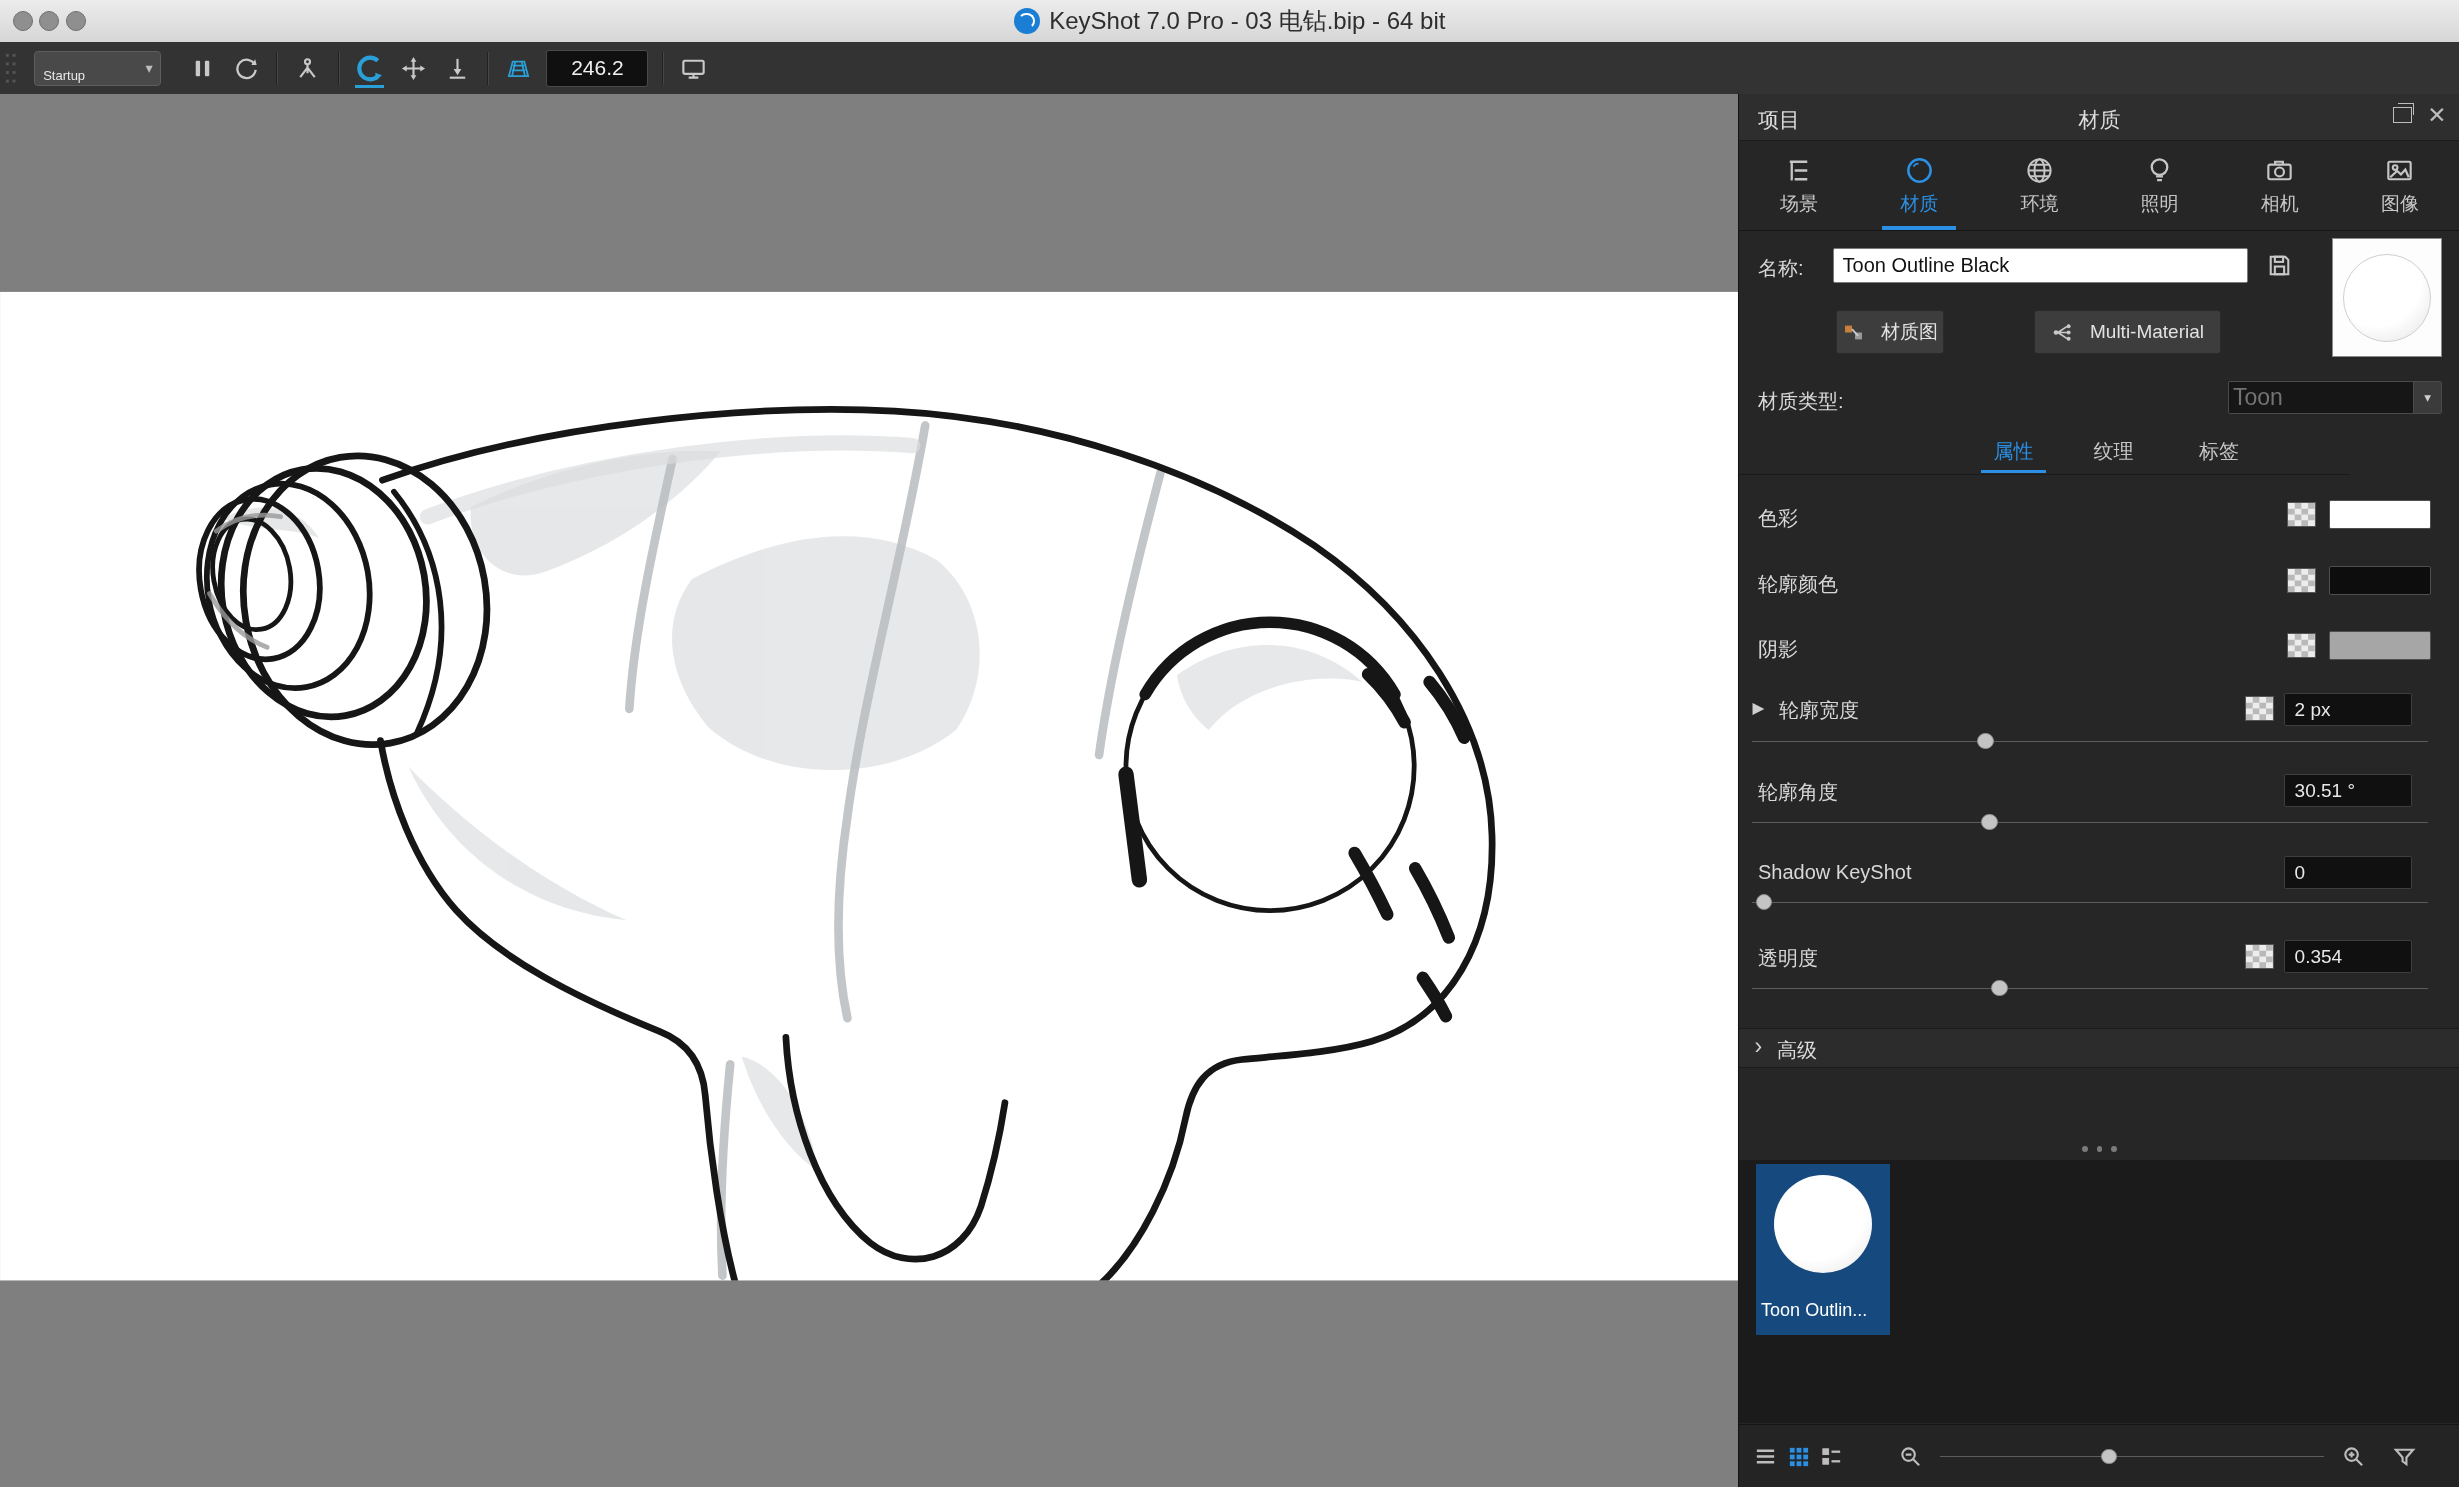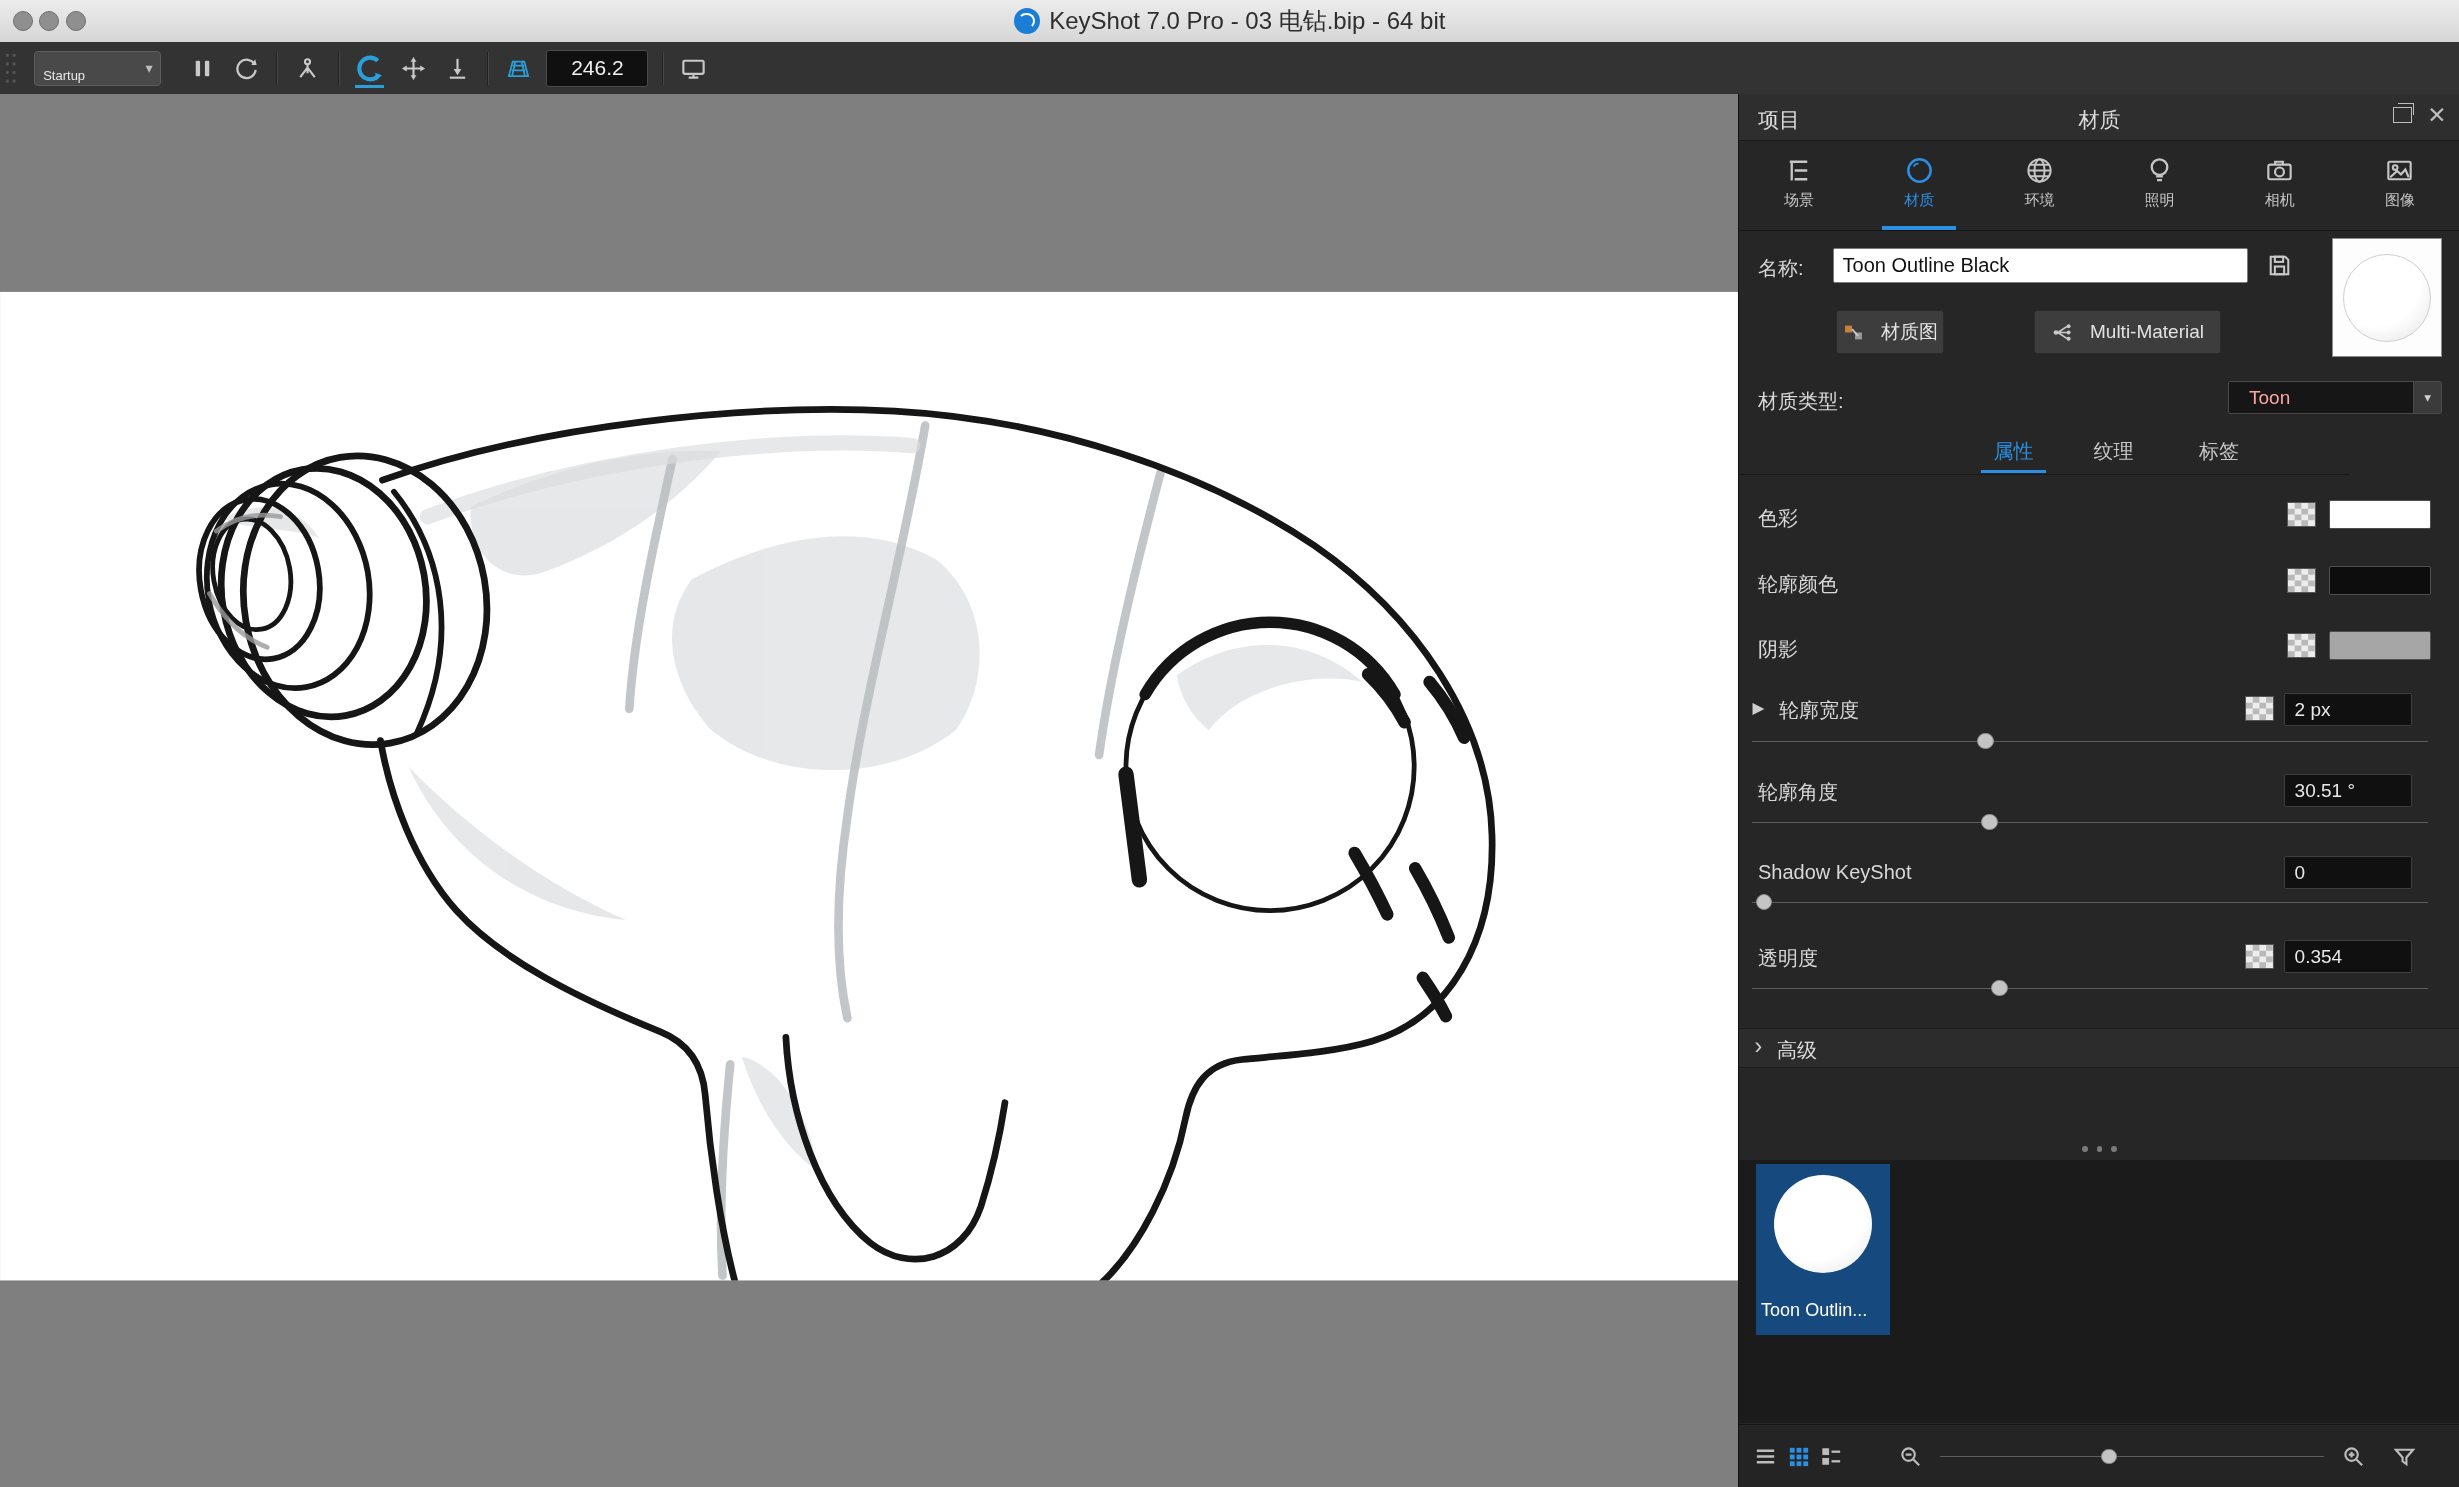--- a/index.html
+++ b/index.html
@@ -48,41 +48,41 @@
   .phead .icos{position:absolute;right:13.4px;top:11.5px;display:flex;gap:15.4px;align-items:center;color:#bdbdbd;}
   .detach{width:19px;height:15.4px;border:1.9px solid #bdbdbd;position:relative;box-sizing:border-box;}
   .detach::before{content:"";position:absolute;left:3.8px;top:-5.8px;width:15.4px;height:11.5px;border:1.9px solid #bdbdbd;
     border-bottom:none;border-left:none;}
   .xclose{font-size:23px;line-height:19px;}
 
   .ptabs{position:absolute;left:0;top:48px;width:721px;height:88px;display:flex;
     border-bottom:1px solid #161616;}
   .ptab{flex:1;position:relative;display:flex;flex-direction:column;align-items:center;
     padding-top:11.5px;gap:4.8px;color:#c6c6c6;box-sizing:border-box;}
-  .ptab .lbl{font-size:15px;}
+  .ptab .lbl{font-size:19px;}
   .ptab.active{color:#2b8fe3;}
   .ptab.active::after{content:"";position:absolute;left:23px;right:23px;bottom:0;height:3.8px;background:#2b8fe3;}
 
   .row-label{position:absolute;font-size:20px;color:#d8d8d8;}
   .name-input{position:absolute;left:94px;top:154px;width:415px;height:35px;background:#fff;
     border:1px solid #7b7b7b;border-radius:1.9px;box-sizing:border-box;color:#111;font-size:20px;
     padding:0 8.6px;font-family:"Liberation Sans","DejaVu Sans",sans-serif;}
   .preview-box{position:absolute;left:593px;top:144px;width:110px;height:119px;background:#fdfdfd;
     border:1px solid #8a8a8a;box-sizing:border-box;display:flex;align-items:center;justify-content:center;}
   .preview-sphere{width:88px;height:88px;border-radius:50%;
     background:radial-gradient(circle at 38% 32%,#ffffff 0 55%,#f0f0f0 78%,#dcdcdc 100%);
     border:1px solid #cfcfcf;box-sizing:border-box;}
 
   .pbtn{position:absolute;height:44px;background:#3d3d3d;border:1px solid #2a2a2a;border-radius:2.9px;
     box-sizing:border-box;display:flex;align-items:center;justify-content:center;gap:16px;
     color:#e2e2e2;font-size:19px;}
 
   .dropdown{position:absolute;background:#161616;border:1px solid #4a4a4a;border-radius:1.9px;
     box-sizing:border-box;display:flex;align-items:center;}
-  .dropdown .val{flex:1;padding:0 20px;font-size:19px;color:#fca5a5;}
+  .dropdown .val{flex:1;padding:0 4px;font-size:23px;color:#737373;}
   .dropdown .btn{width:27px;align-self:stretch;background:#3b3b3b;color:#cfcfcf;display:flex;
     align-items:center;justify-content:center;font-size:13.4px;border-left:1px solid #4a4a4a;}
 
   .subtabs{position:absolute;left:0;top:338px;width:611px;height:42px;border-bottom:1px solid #1a1a1a;}
   .subtab{position:absolute;top:5.8px;width:77px;text-align:center;font-size:20px;color:#c6c6c6;height:35px;}
   .subtab.active{color:#2b8fe3;}
   .subtab.active::after{content:"";position:absolute;left:5.8px;right:5.8px;bottom:0;height:2.9px;background:#2b8fe3;}
 
   .checker{position:absolute;width:29px;height:25px;border:1px solid #555;box-sizing:border-box;
     background:conic-gradient(#b9b9b9 25%,#ededed 0 50%,#b9b9b9 0 75%,#ededed 0);background-size:13.4px 11.5px;}

